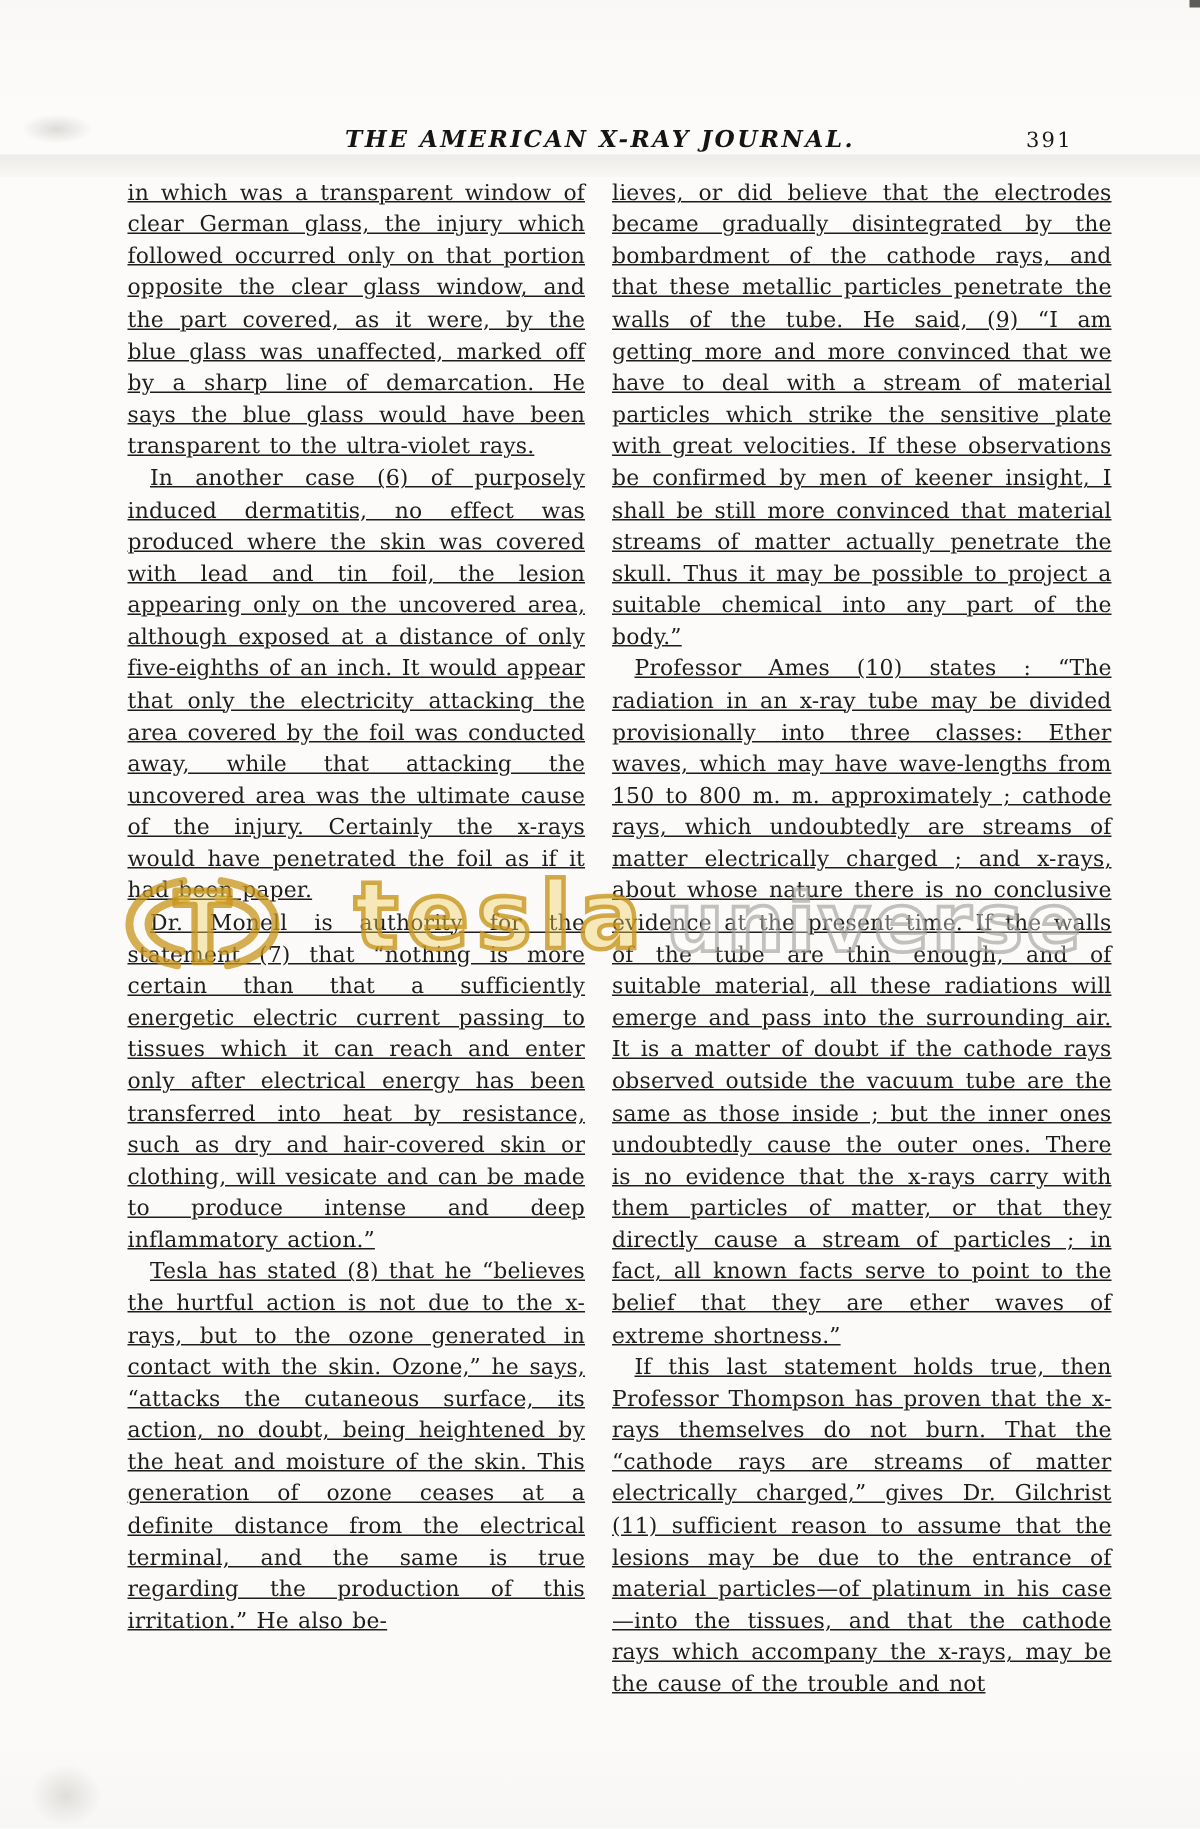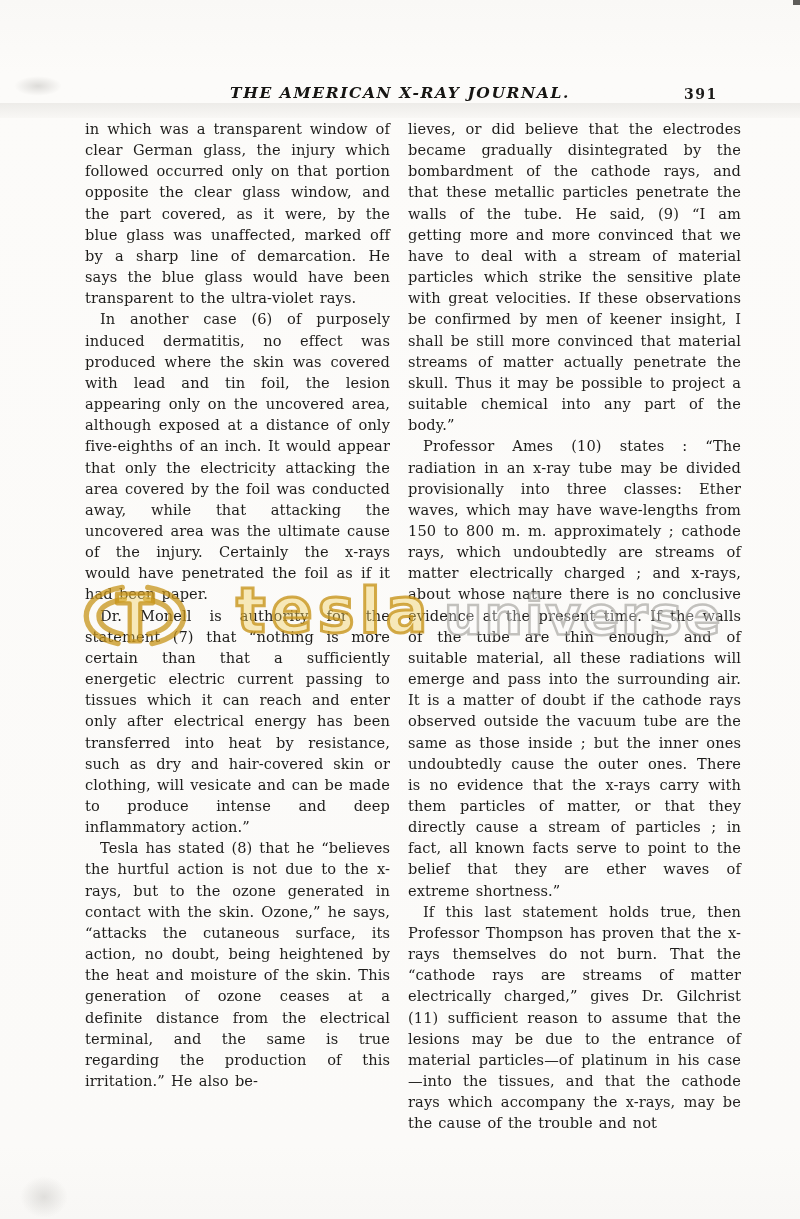--- a/index.html
+++ b/index.html
@@ -18,25 +18,26 @@
   }
   .header-title{
     position:absolute;top:83px;left:0;width:800px;
     text-align:center;
     font-style:italic;font-weight:bold;font-size:15.5px;
     letter-spacing:1.6px;color:#161513;
     white-space:nowrap;
   }
   .page-number{
     position:absolute;top:86px;left:684px;
-    font-size:14px;letter-spacing:1.5px;color:#1b1a18;font-weight:bold;
+    font-size:14px;letter-spacing:1.5px;color:#1b1a18;
   }
   .columns{
     position:absolute;top:118px;left:85px;width:656px;height:1030px;
     display:flex;
+    text-decoration:underline;
   }
   .col{
     font-size:14.6px;line-height:21.15px;
     text-align:justify;
     word-spacing:1.4px;
     letter-spacing:0.1px;
   }
   .col p{margin:0;}
   .col p.indent{text-indent:15px;}
   .col-left{width:305px;margin-right:18px;}

